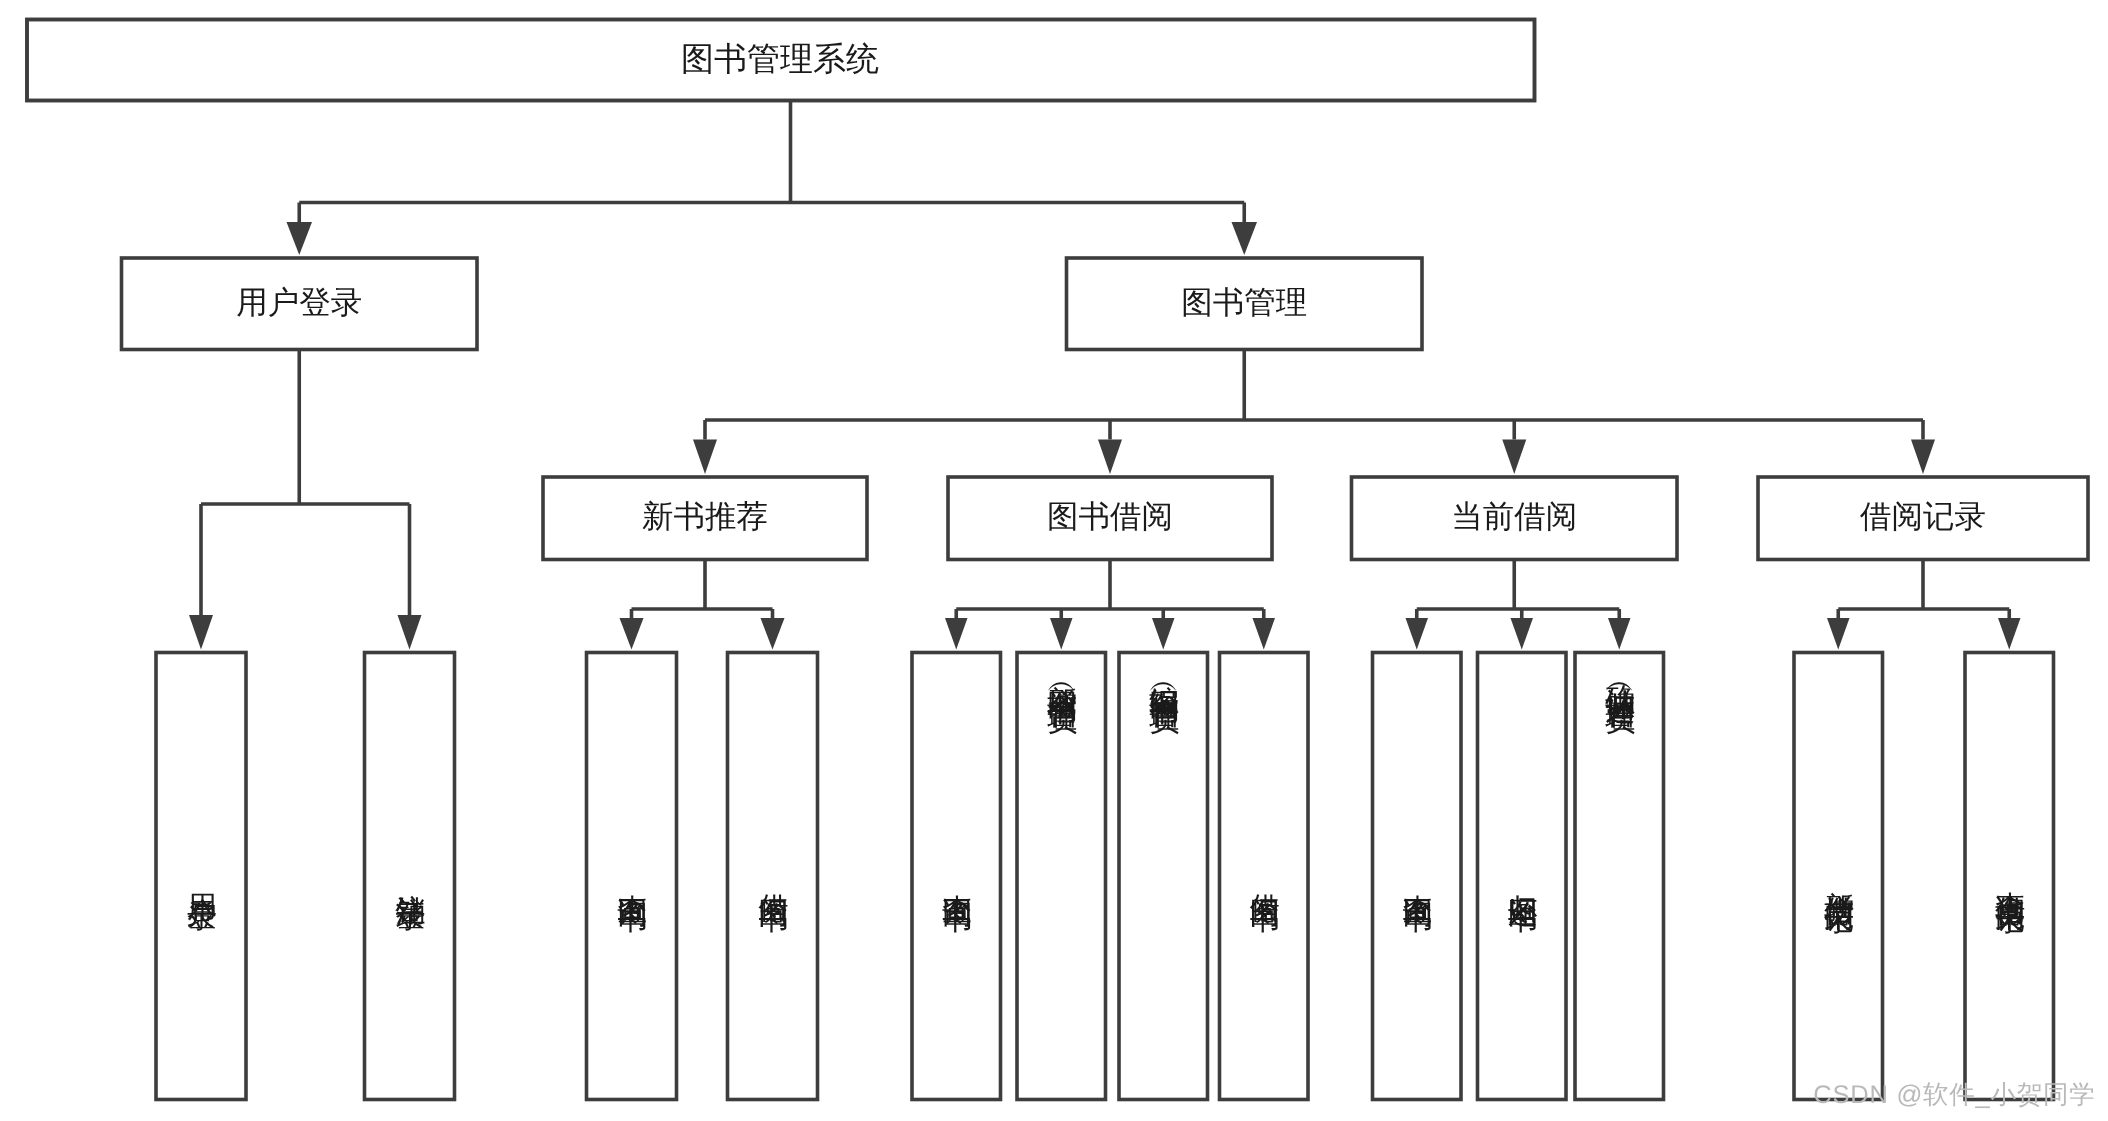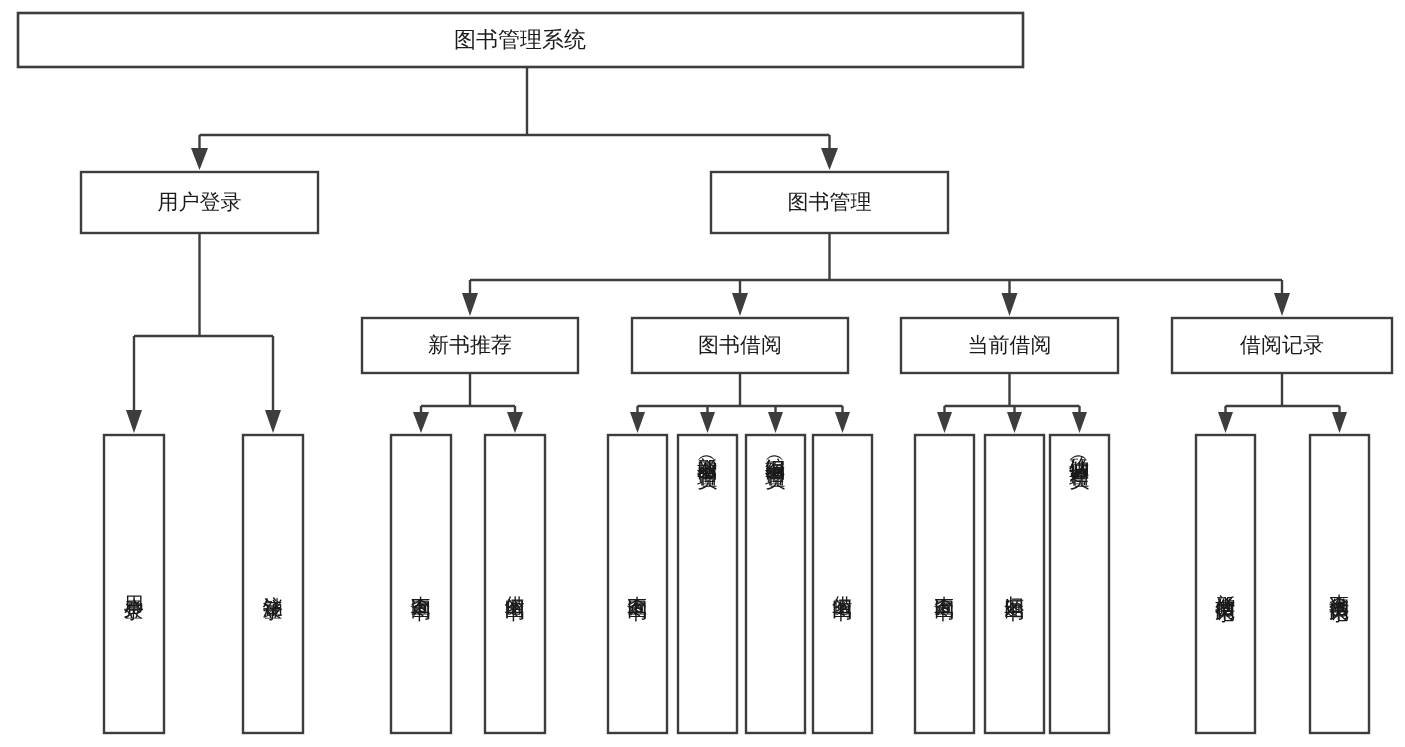--- a/index.html
+++ b/index.html
@@ -260,14 +260,15 @@
   <div class="leaf-label-wrap" style="left:1050px; top:435px; width:59px; height:298px; align-items:flex-start;">
     <span class="leaf-label" style="margin-top:6px;">确认归还（管理员）</span>
   </div>
   <div class="leaf-label-wrap" style="left:1196px; top:435px; width:59px; height:298px;">
     <span class="leaf-label">新增借阅记录</span>
   </div>
   <div class="leaf-label-wrap" style="left:1310px; top:435px; width:59px; height:298px;">
     <span class="leaf-label">查询借阅记录</span>
   </div>
 
+  <div class="watermark">CSDN @软件_小贺同学</div>
 
 </div>
 
 </body></html>

